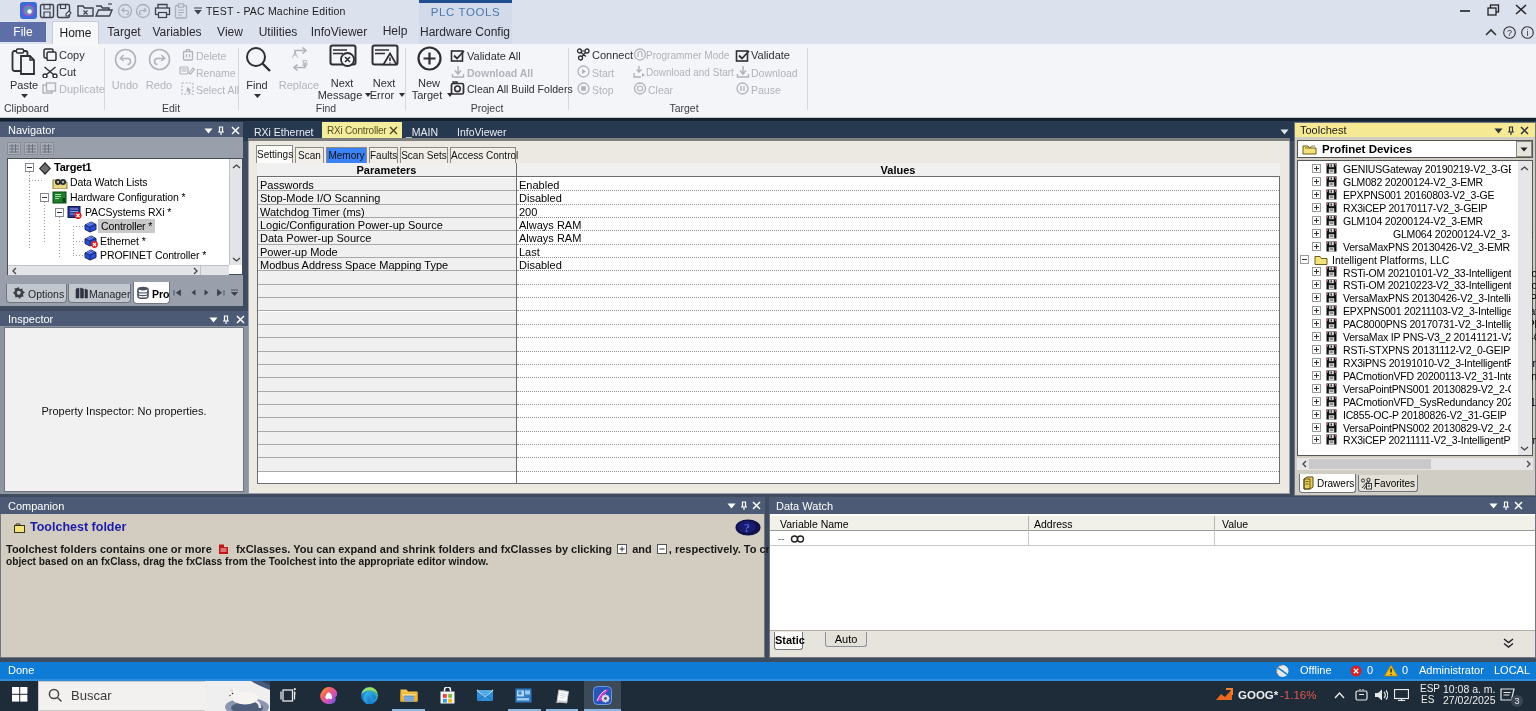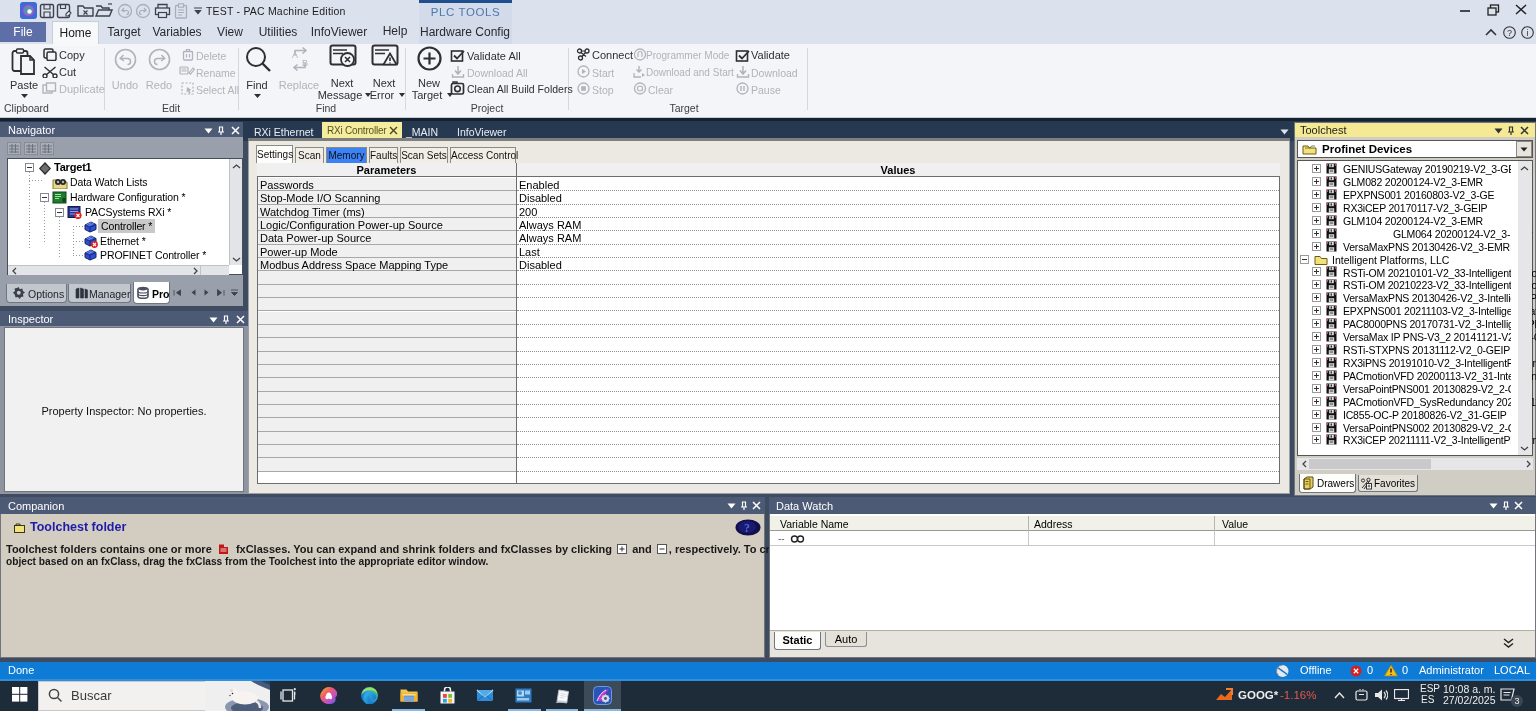--- a/index.html
+++ b/index.html
@@ -208,21 +208,21 @@
   </svg>
 <svg class="abs" style="left:450px;top:48px" width="15" height="14" viewBox="0 0 15 14">
     <rect x="1.5" y="3" width="11" height="10" fill="none" stroke="#2f2f33" stroke-width="1.6"></rect>
     <path d="M4 7.5l3 3L14 3" fill="none" stroke="#2f2f33" stroke-width="1.8"></path>
   </svg>
 <div class="abs" style="left:467px;top:50px;font-size:11px;color:#2f2f33;white-space:nowrap;">Validate All</div>
 <svg class="abs" style="left:451px;top:65px" width="14" height="13" viewBox="0 0 14 13">
     <path d="M7 1v7M4 5.5L7 9l3-3.5" fill="none" stroke="#b0b3bb" stroke-width="1.5"></path>
     <path d="M1.5 9v3h11V9" fill="none" stroke="#b0b3bb" stroke-width="1.4"></path>
   </svg>
-<div class="abs" style="left:467px;top:67px;font-size:10.5px;color:#b0b3bb;white-space:nowrap;">Download All</div>
+<div class="abs" style="left:467px;top:67px;font-size:10.5px;color:#b0b3bb;white-space:nowrap;font-weight:bold;">Download All</div>
 <svg class="abs" style="left:450px;top:81px" width="15" height="14" viewBox="0 0 15 14">
     <rect x="1.5" y="2.5" width="12" height="10.5" rx="1.5" fill="none" stroke="#2f2f33" stroke-width="1.7"></rect>
     <circle cx="7.5" cy="7.8" r="2.8" fill="none" stroke="#2f2f33" stroke-width="1.6"></circle>
     <path d="M3 2.5V1h4v1.5" fill="none" stroke="#2f2f33" stroke-width="1.4"></path>
   </svg>
 <div class="abs" style="left:467px;top:83px;font-size:10.5px;color:#2f2f33;white-space:nowrap;">Clean All Build Folders</div>
 <svg class="abs" style="left:576px;top:48px" width="15" height="13" viewBox="0 0 15 13">
     <circle cx="3.5" cy="3" r="2" fill="none" stroke="#2f2f33" stroke-width="1.3"></circle>
     <circle cx="11" cy="3" r="2" fill="none" stroke="#2f2f33" stroke-width="1.3"></circle>
     <circle cx="4.5" cy="10" r="2" fill="none" stroke="#2f2f33" stroke-width="1.3"></circle>
@@ -956,21 +956,21 @@
 <div class="abs" style="left:1214px;top:516px;width:1px;height:30px;background:#b5b5b5;"></div>
 <div class="abs" style="left:770px;top:531px;width:765px;height:15px;background:#fff;border-bottom:1px solid #c8c8c8;"></div>
 <div class="abs" style="left:1028px;top:531px;width:1px;height:15px;background:#c8c8c8;"></div>
 <div class="abs" style="left:1214px;top:531px;width:1px;height:15px;background:#c8c8c8;"></div>
 <div class="abs" style="left:778px;top:533px;font-size:10px;color:#666;">--</div>
 <svg class="abs" style="left:790px;top:534px" width="15" height="10" viewBox="0 0 15 10">
     <circle cx="4.5" cy="5" r="3" fill="none" stroke="#222" stroke-width="1.4"></circle>
     <circle cx="10.5" cy="5" r="3" fill="none" stroke="#222" stroke-width="1.4"></circle>
   </svg>
 <div class="abs" style="left:770px;top:630px;width:765px;height:27px;background:#e6e4dc;border-top:1px solid #b0aea6;"></div>
-<div class="abs" style="left:774px;top:632px;width:47px;height:18px;background:#fdfdfb;border:1px solid #70757e;border-top:none;border-radius:0 0 3px 3px;font-size:11px;font-weight:bold;color:#000;text-align:center;line-height:17px;">Static</div>
+<div class="abs" style="left:774px;top:632px;width:29px;height:18px;background:#fdfdfb;border:1px solid #70757e;border-top:none;border-radius:0 0 3px 3px;font-size:11px;font-weight:bold;color:#000;text-align:center;line-height:17px;">Static</div>
 <div class="abs" style="left:825px;top:632px;width:42px;height:15px;background:#e3e1d8;border:1px solid #8a8f98;border-top:none;border-radius:0 0 3px 3px;font-size:11px;color:#000;text-align:center;line-height:14px;">Auto</div>
 <svg class="abs" style="left:1503px;top:638px" width="11" height="10" viewBox="0 0 11 10">
     <path d="M1 1l4.5 3.5L10 1M1 5.5L5.5 9 10 5.5" fill="none" stroke="#222" stroke-width="1.4"></path>
   </svg>
 <div class="abs" style="left:0;top:662px;width:1536px;height:18px;background:#0e7cd7;"></div>
 <div class="abs" style="left:8px;top:664px;font-size:11px;color:#fff;">Done</div>
 <svg class="abs" style="left:1275px;top:664px" width="15" height="14" viewBox="0 0 15 14">
     <circle cx="7.5" cy="7" r="6" fill="#e8e8e8"></circle>
     <path d="M2.5 3.5c2 1.5 7.5 5 9.5 7" stroke="#0e7cd7" stroke-width="1.4"></path>
     <path d="M7.5 1a6 6 0 00-4 10.5" fill="none" stroke="#888" stroke-width="1"></path>

